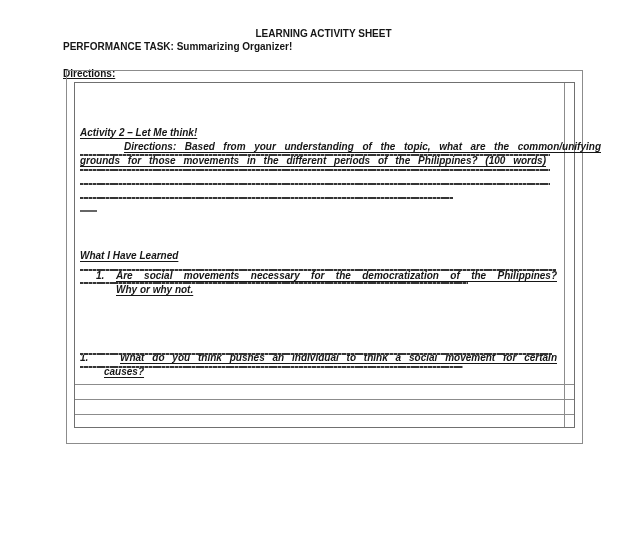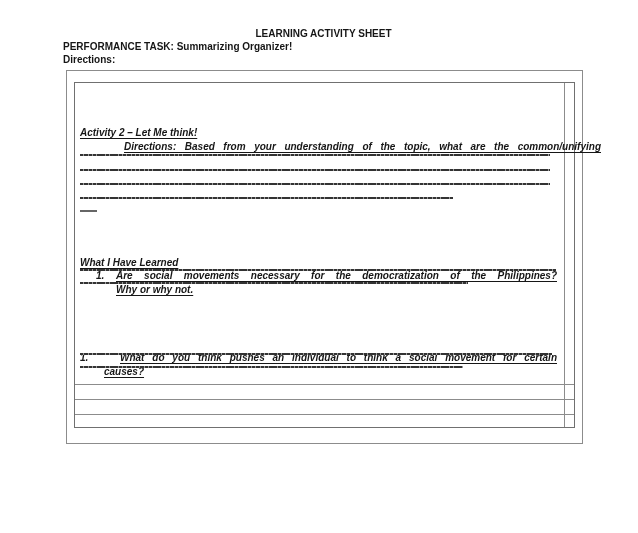--- a/index.html
+++ b/index.html
@@ -77,41 +77,42 @@
     background: #666666;
   }
 </style>
 </head>
 <body>
 
 <div class="page">
 
   <div class="txt center" style="left:9px; right:0; top:28px;">LEARNING ACTIVITY SHEET</div>
   <div class="txt" style="left:63px; top:41px;">PERFORMANCE TASK: Summarizing Organizer!</div>
-  <div class="txt" style="left:63px; top:54px;">Directions:</div>
+  <div class="txt" style="left:63px; top:68px;text-decoration:underline;">Directions:</div>
 
   <div class="outer-box"></div>
 
   <div class="inner-table">
     <div class="col-divider"></div>
     <div class="row-line" style="top:301px;"></div>
     <div class="row-line" style="top:316px;"></div>
     <div class="row-line" style="top:331px;"></div>
   </div>
 
   <div class="txt it u" style="left:80px; top:87px;">Activity 2 – Let Me think!</div>
   <div class="txt it u just" style="left:80px; top:101px; width:477px;padding-left:44px;">Directions: Based from your understanding of the topic, what are the common/unifying</div>
+  <div class="txt it u just" style="left:80px; top:115px; width:466px;">grounds for those movements in the different periods of the Philippines? (100 words)</div>
 
   <div class="ansline" style="left:80px; top:154px; width:470px;"></div>
   <div class="ansline" style="left:80px; top:169px; width:470px;"></div>
   <div class="ansline" style="left:80px; top:183px; width:470px;"></div>
   <div class="ansline" style="left:80px; top:197px; width:373px;"></div>
   <div class="tick" style="left:80px; top:210px; width:17px;"></div>
 
-  <div class="txt it u" style="left:80px; top:217px;">What I Have Learned</div>
+  <div class="txt it u" style="left:80px; top:210px;">What I Have Learned</div>
   <div class="txt it" style="left:96px; top:230px;">1.</div>
   <div class="txt it u just" style="left:116px; top:230px; width:441px;">Are social movements necessary for the democratization of the Philippines?</div>
   <div class="txt it u" style="left:116px; top:244px;">Why or why not.</div>
 
   <div class="ansline" style="left:80px; top:269px; width:476px;"></div>
   <div class="ansline" style="left:80px; top:282px; width:388px;"></div>
 
   <div class="txt it" style="left:80px; top:312px;">1.</div>
   <div class="txt it u just" style="left:120px; top:312px; width:437px;">What do you think pushes an individual to think a social movement for certain</div>
   <div class="txt it u" style="left:80px; top:326px;padding-left:24px;">causes?</div>

